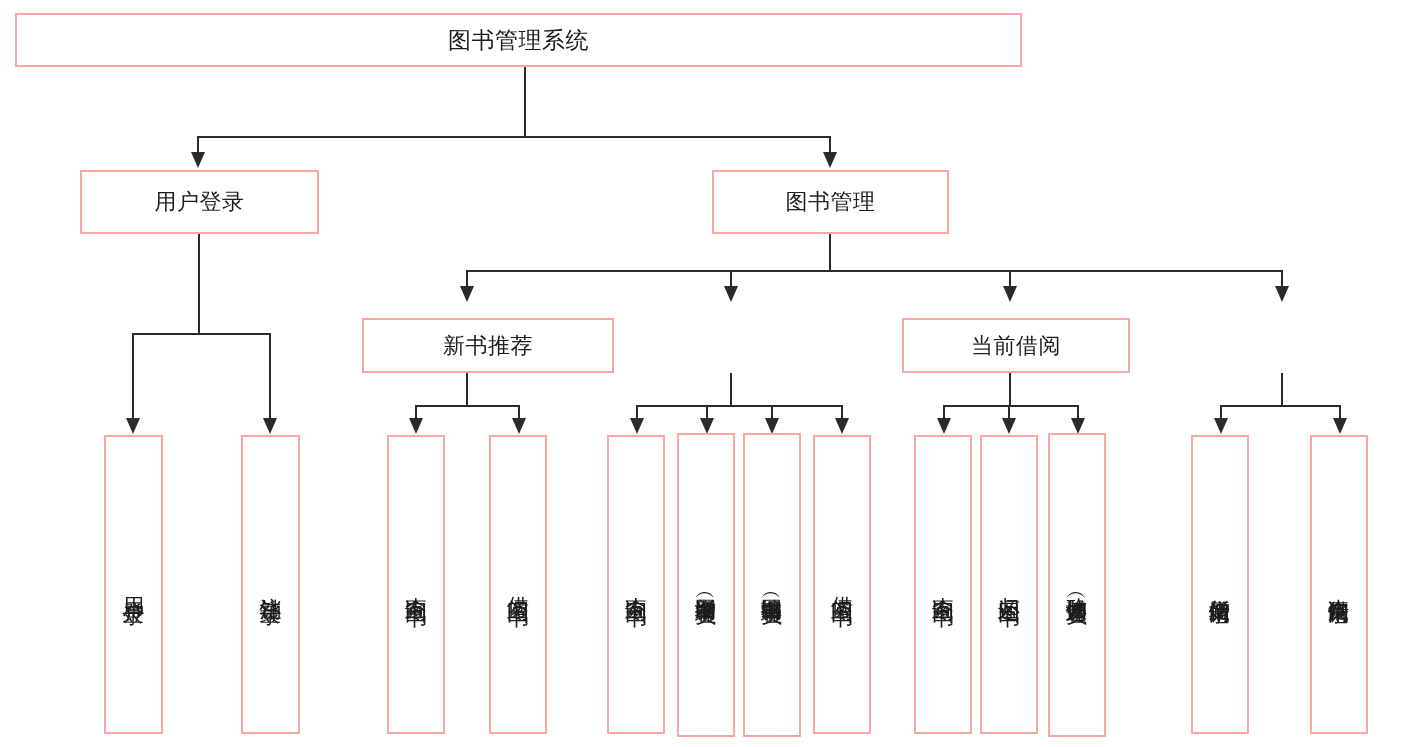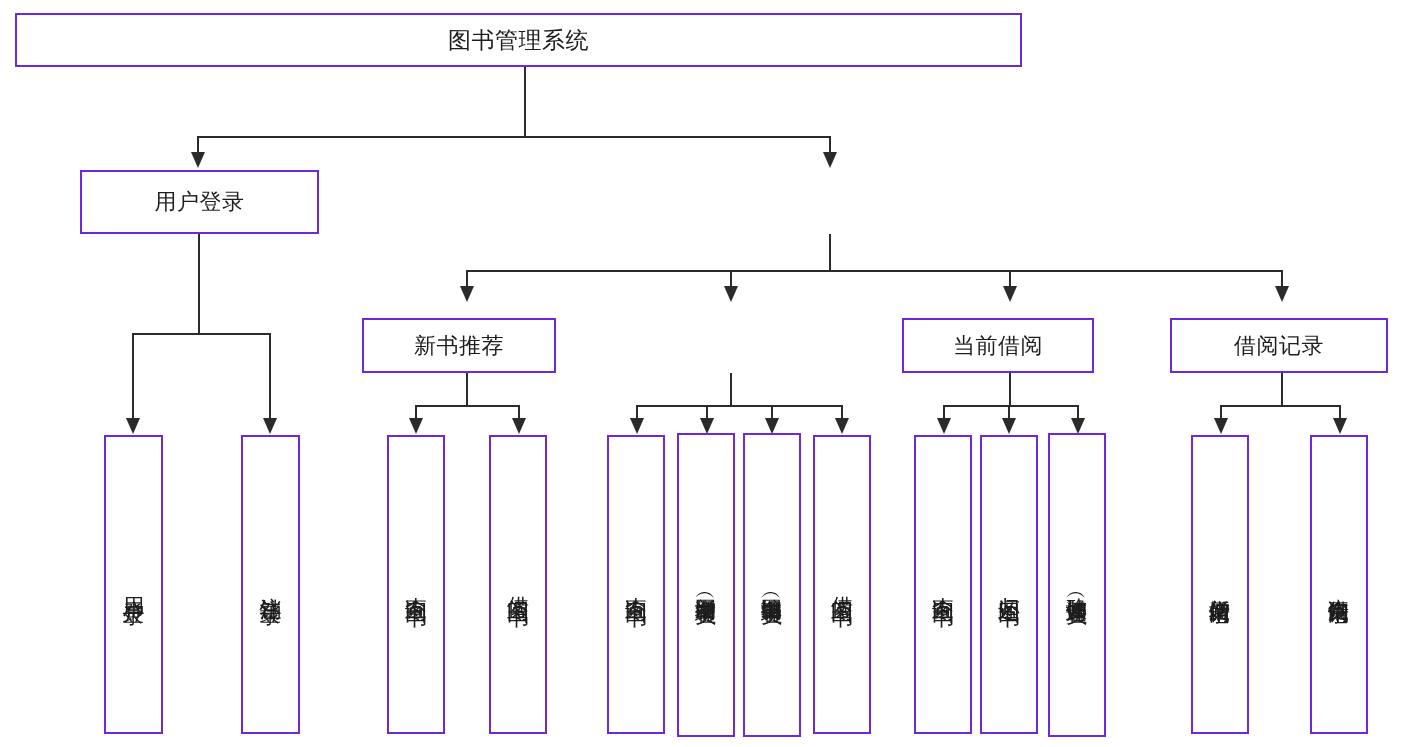--- a/index.html
+++ b/index.html
@@ -11,21 +11,21 @@
     position:relative;
     width:1405px;
     height:747px;
     background:#ffffff;
     overflow:hidden;
   }
   
   .node{
     position:absolute;
     box-sizing:border-box;
-    border:2px solid #6d28d9;
+    border:2px solid #fca5a5;
     background:#ffffff;
     display:flex;
     align-items:center;
     justify-content:center;
     color:#1d1d1d;
     z-index:3;
   }
   .node .lbl{
     display:block;
     white-space:nowrap;
@@ -94,47 +94,47 @@
   <div class="ln hln" style="left:197px;top:136px;width:632px;"></div>
   <div class="ln vln" style="left:197px;top:136px;height:18px;"></div>
   <div class="arrow" style="left:191px;top:152px;"></div>
   <div class="ln vln" style="left:829px;top:136px;height:18px;"></div>
   <div class="arrow" style="left:823px;top:152px;"></div>
 
   <div class="node horiz" style="left:80px;top:170px;width:239px;height:64px;">
     <span class="lbl">用户登录</span>
   </div>
 
+  <div class="node horiz" style="left:712px;top:170px;width:237px;height:64px;">
+    <span class="lbl">图书管理</span>
+  </div>
 
   <div class="ln vln" style="left:198px;top:234px;height:100px;"></div>
   <div class="ln hln" style="left:132px;top:333px;width:138px;"></div>
   <div class="ln vln" style="left:132px;top:333px;height:87px;"></div>
   <div class="arrow" style="left:126px;top:418px;"></div>
   <div class="ln vln" style="left:269px;top:333px;height:87px;"></div>
   <div class="arrow" style="left:263px;top:418px;"></div>
 
   <div class="ln vln" style="left:829px;top:234px;height:38px;"></div>
   <div class="ln hln" style="left:466px;top:270px;width:817px;"></div>
   <div class="ln vln" style="left:466px;top:270px;height:18px;"></div>
   <div class="arrow" style="left:460px;top:286px;"></div>
   <div class="ln vln" style="left:730px;top:270px;height:18px;"></div>
   <div class="arrow" style="left:724px;top:286px;"></div>
   <div class="ln vln" style="left:1009px;top:270px;height:18px;"></div>
   <div class="arrow" style="left:1003px;top:286px;"></div>
   <div class="ln vln" style="left:1281px;top:270px;height:18px;"></div>
   <div class="arrow" style="left:1275px;top:286px;"></div>
 
-  <div class="node horiz" style="left:362px;top:318px;width:194px;height:55px;text-align:center;">
+  <div class="node horiz" style="left:362px;top:318px;width:252px;height:55px;text-align:center;">
     <span class="lbl">新书推荐</span>
   </div>
-  <div class="node horiz" style="left:902px;top:318px;width:192px;height:55px;text-align:right;">
+  <div class="node horiz" style="left:902px;top:318px;width:228px;height:55px;text-align:right;">
     <span class="lbl">当前借阅</span>
-  </div>
-  <div class="node horiz" style="left:1170px;top:318px;width:218px;height:55px;">
-    <span class="lbl">借阅记录</span>
   </div>
 
   <div class="ln vln" style="left:466px;top:373px;height:33px;"></div>
   <div class="ln hln" style="left:415px;top:405px;width:105px;"></div>
   <div class="ln vln" style="left:415px;top:405px;height:14px;"></div>
   <div class="arrow" style="left:409px;top:418px;"></div>
   <div class="ln vln" style="left:518px;top:405px;height:14px;"></div>
   <div class="arrow" style="left:512px;top:418px;"></div>
 
   <div class="ln vln" style="left:730px;top:373px;height:33px;"></div>

